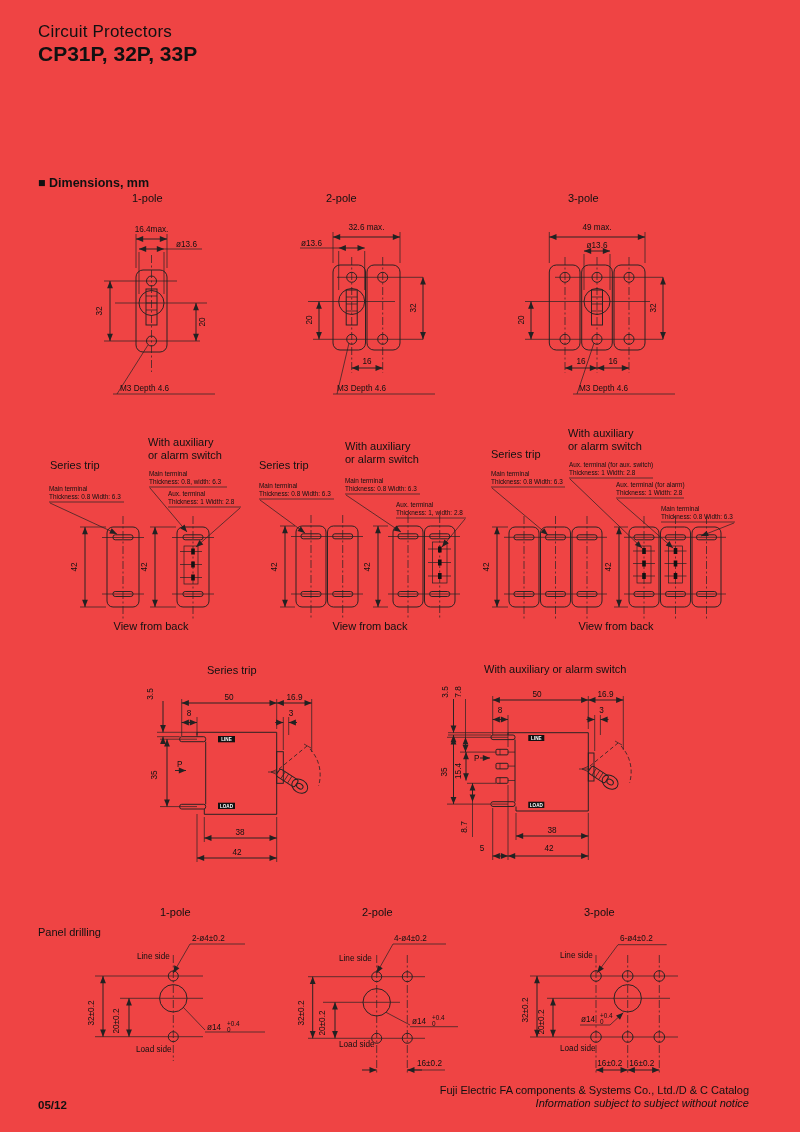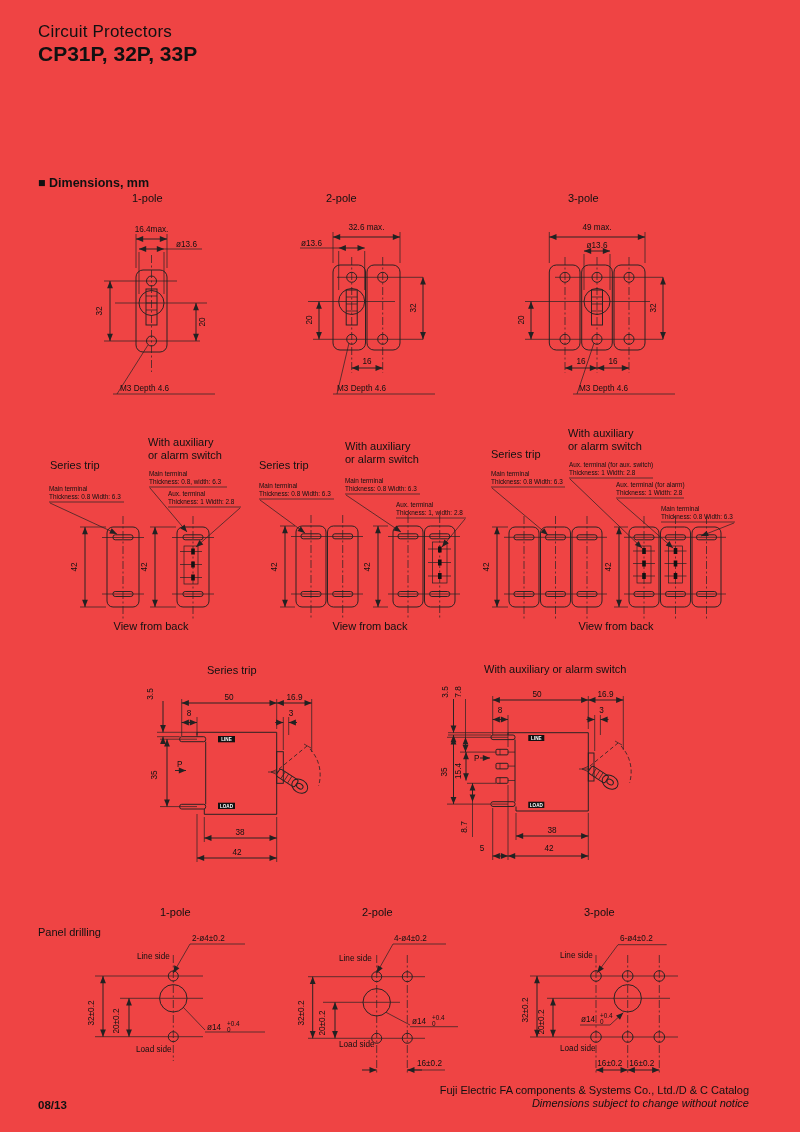--- a/index.html
+++ b/index.html
@@ -647,19 +647,19 @@
   <text class="dim" text-anchor="middle" x="8" y="85" transform="rotate(-90 8 85)">32±0.2</text>
   <text class="dim" text-anchor="middle" x="24" y="97" transform="rotate(-90 24 97)">20±0.2</text>
   <text class="dim" x="61" y="97">ø14</text>
   <text class="sm" x="80" y="93">+0.4</text>
   <text class="sm" x="80" y="99">0</text>
   <text class="dim" x="40" y="126">Load side</text>
   <text class="dim" x="77.3" y="141">16±0.2</text>
   <text class="dim" x="109.3" y="141">16±0.2</text>
 </svg>
 
-<div class="abs" style="left:38px; top:1099px; font-weight:bold; font-size:11.5px;">08/13</div>
+<div class="abs" style="left:38px; top:1099px; font-weight:bold; font-size:11.5px;">05/12</div>
 <div class="abs" style="right:51px; top:1084px; text-align:right; font-size:11px; line-height:1.2;">
   <div>Fuji Electric FA components &amp; Systems Co., Ltd./D &amp; C Catalog</div>
-  <div style="font-style:italic;">Dimensions subject to change without notice</div>
+  <div style="font-style:italic;">Information subject to subject without notice</div>
 </div>
 
 </div>
 
 </body></html>

